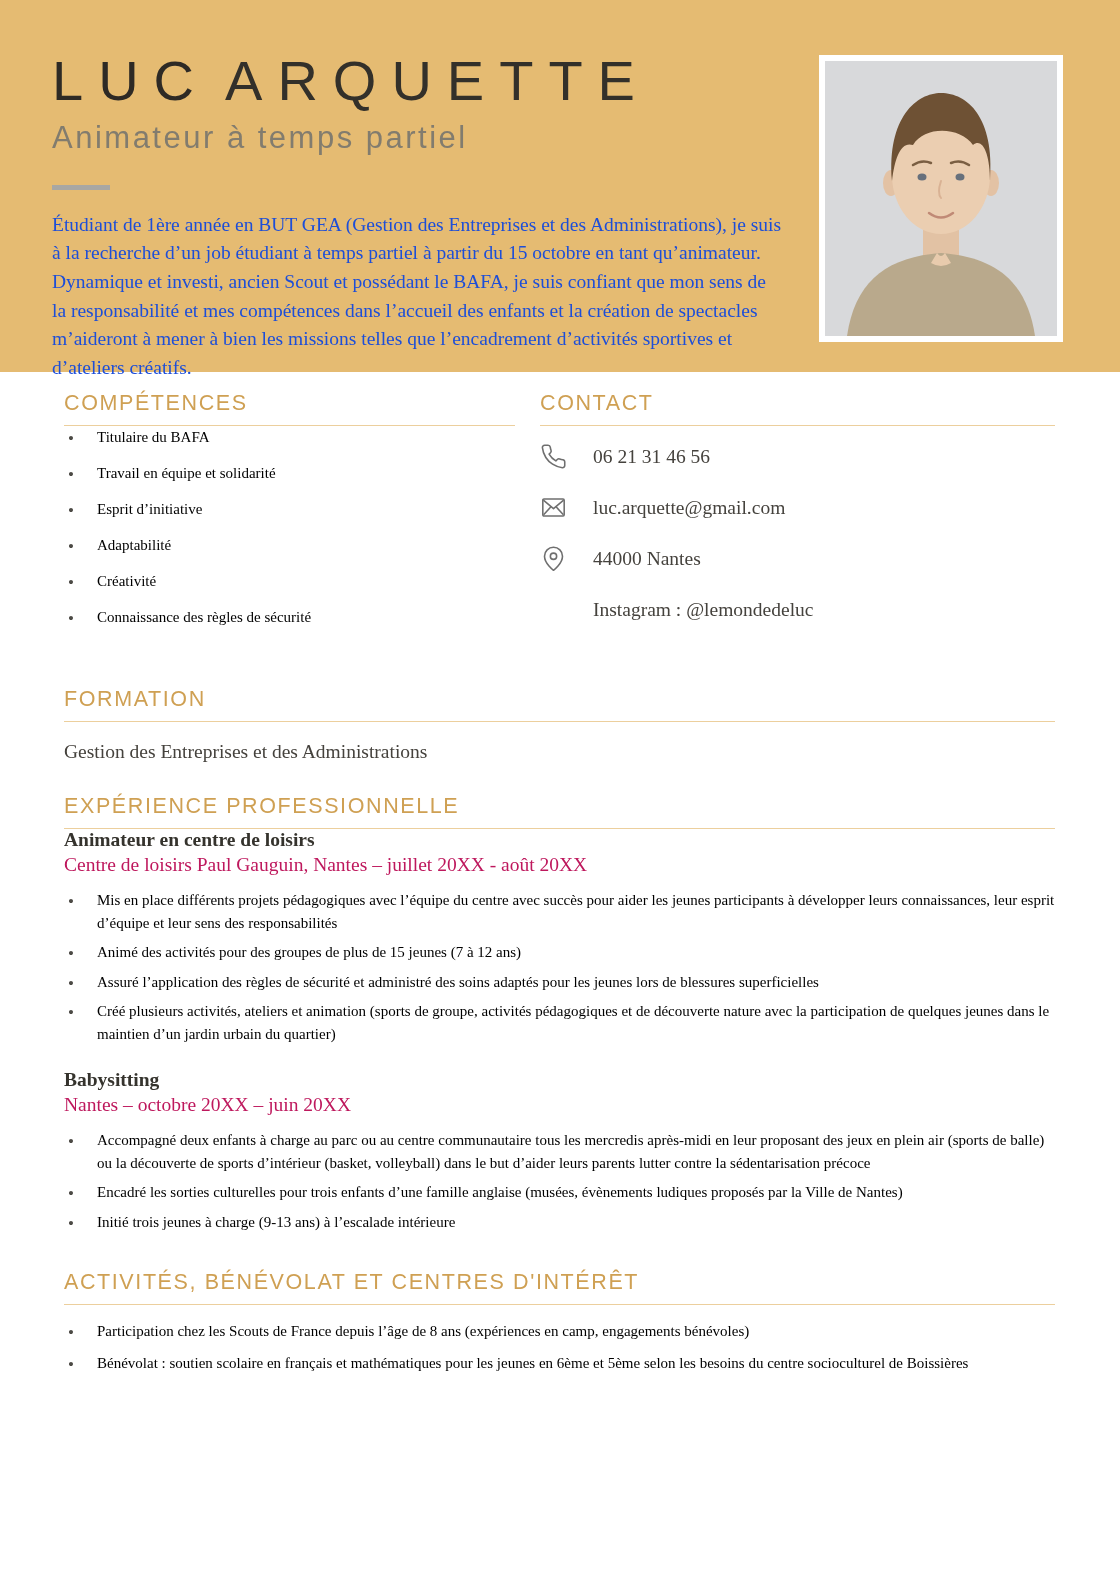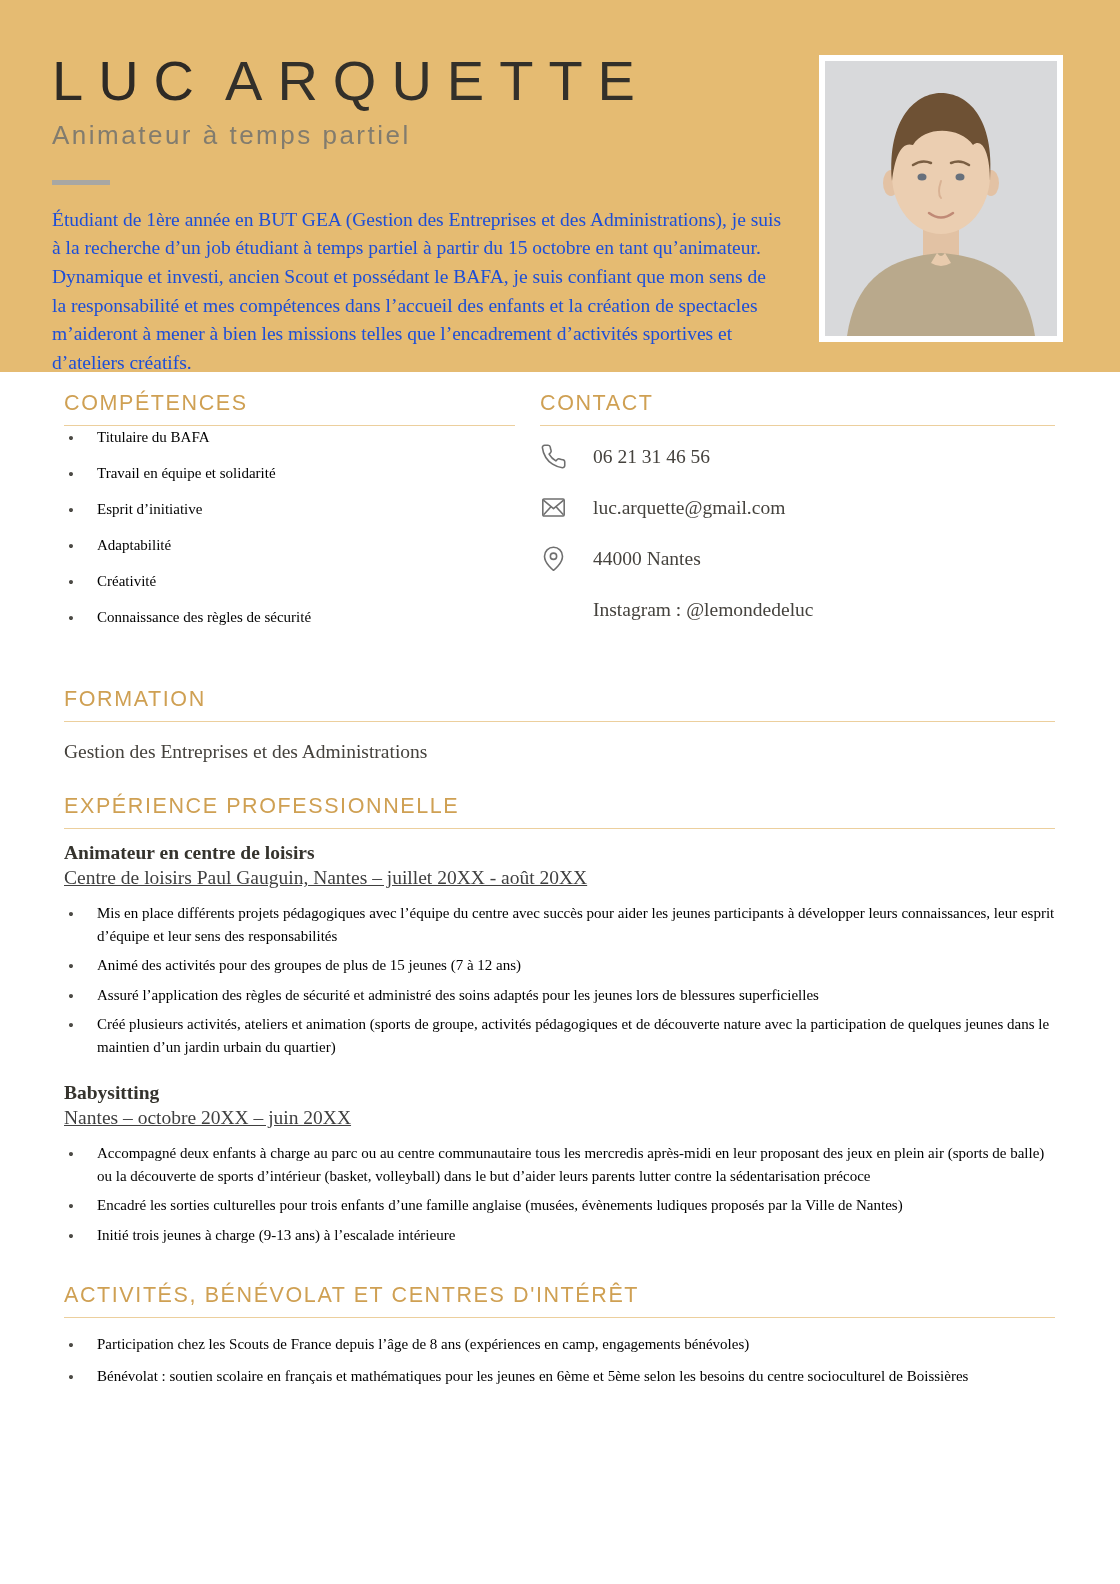--- a/index.html
+++ b/index.html
@@ -13,21 +13,21 @@
     padding:52px 0 0 52px;position:relative;
   }
   .name{
     font-family:"Liberation Sans", sans-serif;
     font-weight:400;font-size:56px;line-height:1.05;
     letter-spacing:15px;color:#2e2a25;margin:0;white-space:nowrap;
   }
   .name .name-last{font-weight:300;margin-left:16px;color:#33302a;}
   .subtitle{
     font-family:"Liberation Sans", sans-serif;
-    font-size:26px;letter-spacing:2.5px;color:#827c6e;margin-top:9px;
+    font-size:31px;letter-spacing:2.5px;color:#827c6e;margin-top:9px;
   }
   .dash{width:58px;height:5px;background:#a8a7a3;margin-top:29px;}
   .intro{
     width:732px;font-size:19.5px;line-height:1.47;color:#1d4ed8;
     margin:21px 0 0 0;
   }
   .photo-frame{
     position:absolute;top:55px;right:57px;width:232px;height:275px;
     background:#ffffff;padding:6px;box-sizing:content-box;
   }
@@ -58,23 +58,23 @@
   
   .formation-section{margin-top:40px;}
   .form-grid{
     display:grid;grid-template-columns:461px 1fr;
     margin-top:15px;font-size:19.5px;line-height:1.35;color:#45423d;
   }
   .entry-title{font-weight:bold;color:#35332d;}
   .entry-sub{margin-top:2px;}
   
   .experience-section{margin-top:29px;}
-  .job{margin-top:13px;}
+  .job{}
   .job-title{font-weight:bold;font-size:19.5px;color:#35332d;}
-  .job-meta{font-size:19.5px;color:#404040;margin-top:3px;text-decoration:underline;}
+  .job-meta{font-size:19.5px;color:#be185d;margin-top:3px;}
   .job ul.dots{margin-top:13px;}
   .job ul.dots li{margin-bottom:7px;}
   .job.second{margin-top:24px;}
   
   .activities-section{margin-top:37px;}
   .activities-section ul.dots{margin-top:15px;}
   .activities-section ul.dots li{margin-bottom:9px;}
 </style>
 </head>
 <body>

